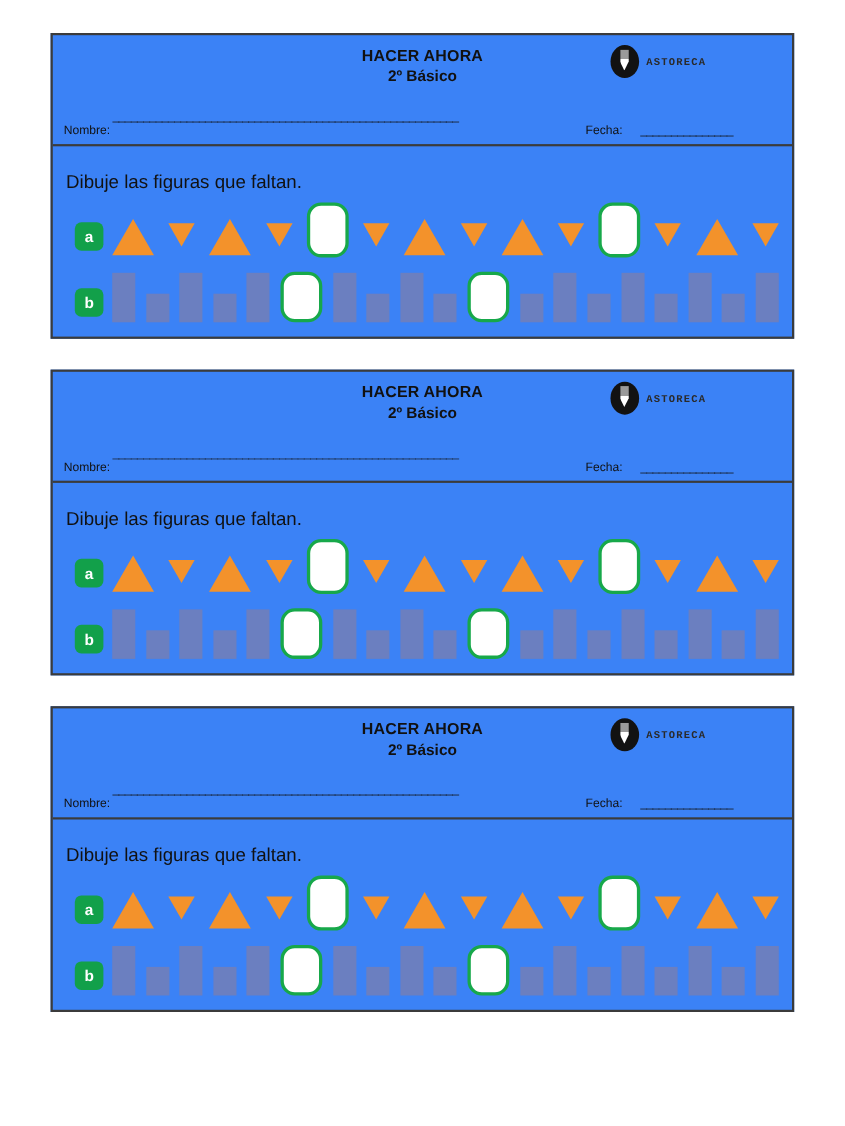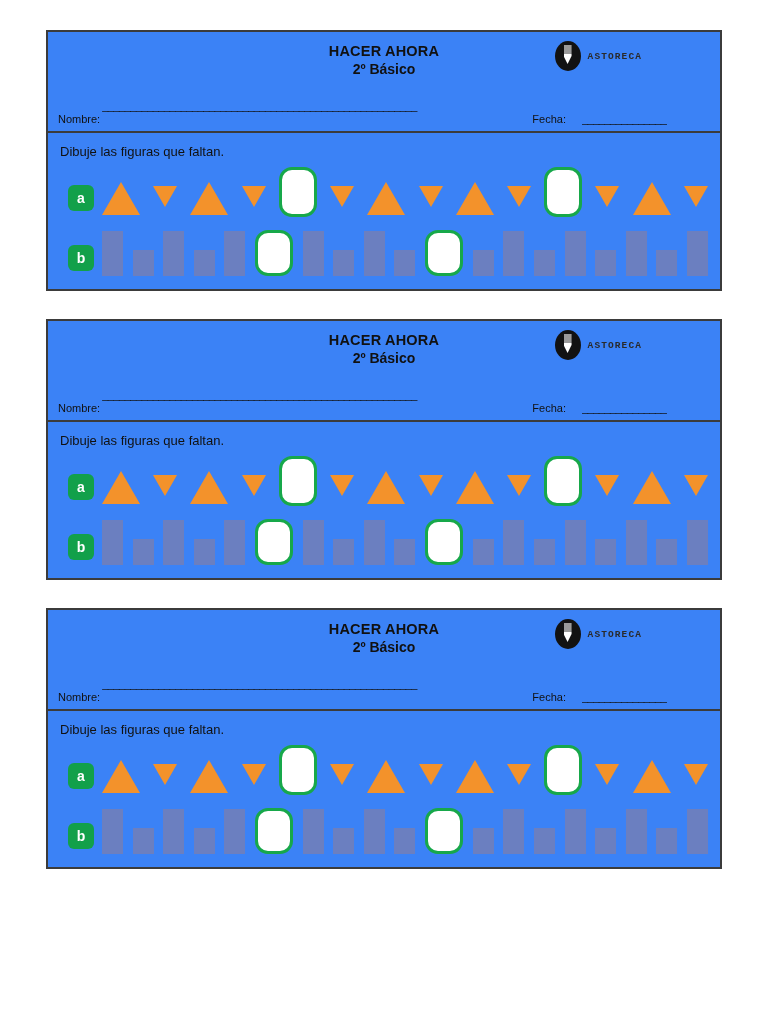--- a/index.html
+++ b/index.html
@@ -115,22 +115,22 @@
     overflow: hidden;
     letter-spacing: -0.5px;
     margin-left: 16px;
   }
 
   
   .card-body {
     padding: 7px 8px 10px 10px;
   }
   .instruction {
-    font-size: 13px;
-    margin: 4px 0 2px 2px;
+    font-size: 17px;
+    margin: 16px 0 2px 2px;
   }
 
   .pattern-row {
     display: flex;
     align-items: flex-end;
     height: 58px;
     margin-top: 2px;
   }
   .pattern-row.row-b { height: 56px; margin-top: 4px; }
 

